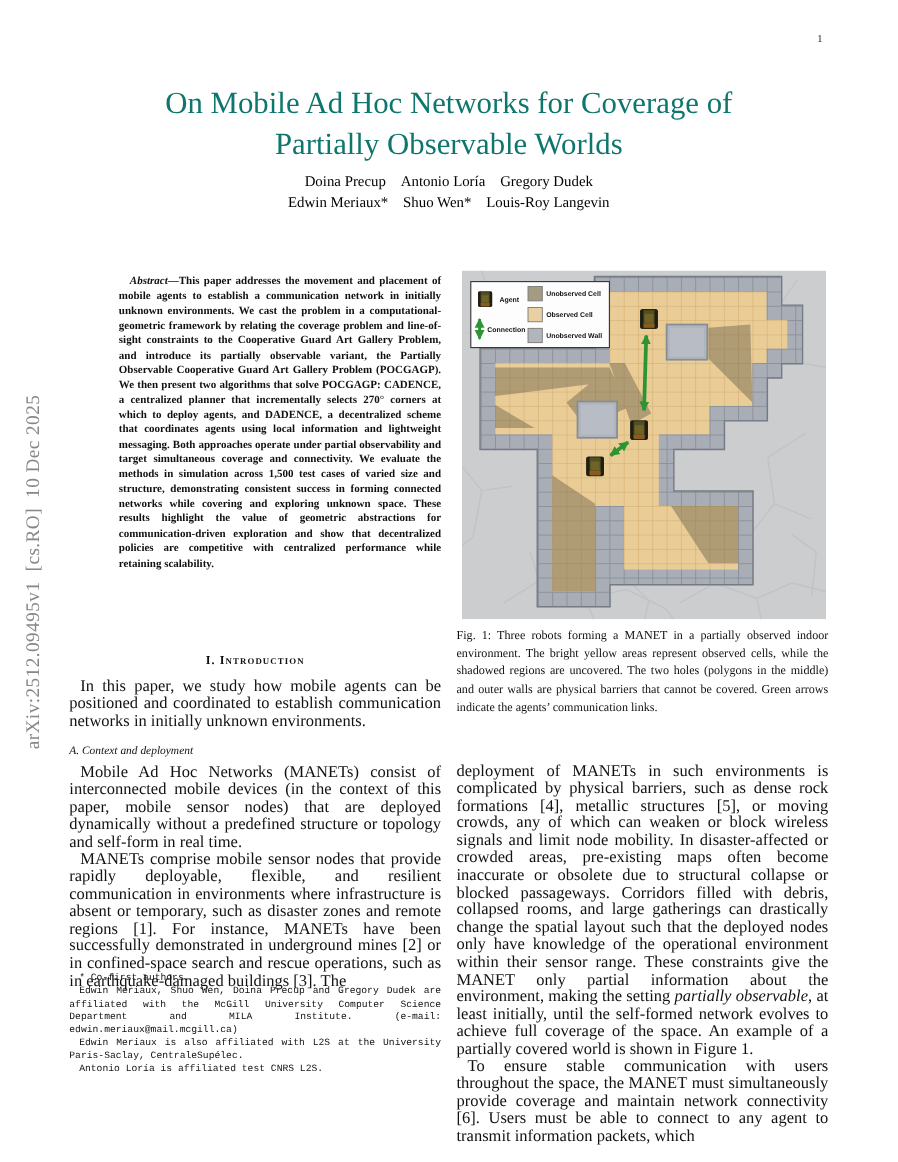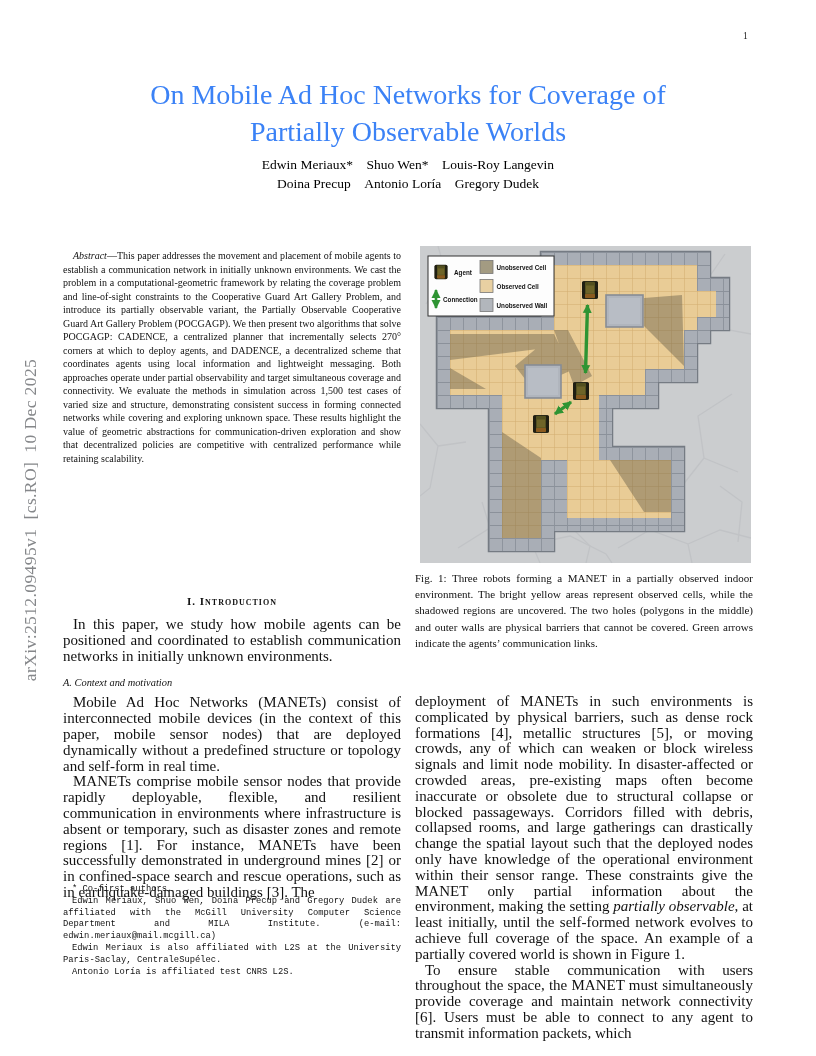--- a/index.html
+++ b/index.html
@@ -7,30 +7,30 @@
     position:relative; width:816px; height:1056px; background:#ffffff;
     font-family:"Liberation Serif", serif; color:#111; overflow:hidden;
   }
   .pagenum { position:absolute; top:31px; left:743px; font-size:9.5px; color:#222; }
   .watermark {
     position:absolute; top:520px; left:30px; transform:translate(-50%,-50%) rotate(-90deg);
     white-space:nowrap; font-size:17.5px; color:#85878a; letter-spacing:0.4px;
   }
   .title {
     position:absolute; top:76px; left:63px; width:690px; text-align:center;
-    font-size:28px; line-height:37px; color:#3b82f6;
+    font-size:28px; line-height:37px; color:#0f766e;
   }
   .authors {
     position:absolute; top:155px; left:63px; width:690px; text-align:center;
     font-size:13.5px; line-height:19px; color:#000;
   }
   .col { width:338px; text-align:justify; }
   .abs-block { position:absolute; left:63px; top:249px; }
   .abstract, .index-terms {
-    font-weight:normal; font-size:10px; line-height:13.5px; text-align:justify;
+    font-weight:bold; font-size:10px; line-height:13.5px; text-align:justify;margin-left:45px;
   }
   .abstract .lead, .index-terms .lead { font-style:italic; }
   .indent1 { text-indent:10px; display:block; }
   .index-terms { margin-top:13px; }
   .intro-block { position:absolute; left:63px; top:595px; }
   .sec-heading {
     text-align:center; font-variant:small-caps; font-size:11px; letter-spacing:1px;
     margin:0 0 10px 0; font-weight:bold;
   }
   .body-par { font-size:15px; line-height:15.8px; text-align:justify; margin:0; }
@@ -52,32 +52,32 @@
   <div class="pagenum">1</div>
 
   <div class="watermark">arXiv:2512.09495v1 [cs.RO] 10 Dec 2025</div>
 
   <div class="title">
     <div>On Mobile Ad Hoc Networks for Coverage of</div>
     <div>Partially Observable Worlds</div>
   </div>
 
   <div class="authors">
+    <div>Doina Precup Antonio Loría Gregory Dudek</div>
     <div>Edwin Meriaux* Shuo Wen* Louis-Roy Langevin</div>
-    <div>Doina Precup Antonio Loría Gregory Dudek</div>
   </div>
 
   <div class="abs-block col">
     <div class="abstract indent1"><span class="lead">Abstract</span><span>—This paper addresses the movement and placement of mobile agents to establish a communication network in initially unknown environments. We cast the problem in a computational-geometric framework by relating the coverage problem and line-of-sight constraints to the Cooperative Guard Art Gallery Problem, and introduce its partially observable variant, the Partially Observable Cooperative Guard Art Gallery Problem (POCGAGP). We then present two algorithms that solve POCGAGP: CADENCE, a centralized planner that incrementally selects 270° corners at which to deploy agents, and DADENCE, a decentralized scheme that coordinates agents using local information and lightweight messaging. Both approaches operate under partial observability and target simultaneous coverage and connectivity. We evaluate the methods in simulation across 1,500 test cases of varied size and structure, demonstrating consistent success in forming connected networks while covering and exploring unknown space. These results highlight the value of geometric abstractions for communication-driven exploration and show that decentralized policies are competitive with centralized performance while retaining scalability.</span></div>
   </div>
 
   <div class="intro-block col">
     <h1 class="sec-heading">I. Introduction</h1>
     <p class="body-par ind">In this paper, we study how mobile agents can be positioned and coordinated to establish communication networks in initially unknown environments.</p>
-    <p class="subsec">A. Context and motivation</p>
+    <p class="subsec">A. Context and deployment</p>
     <p class="body-par ind">Mobile Ad Hoc Networks (MANETs) consist of interconnected mobile devices (in the context of this paper, mobile sensor nodes) that are deployed dynamically without a predefined structure or topology and self-form in real time.</p>
     <p class="body-par ind">MANETs comprise mobile sensor nodes that provide rapidly deployable, flexible, and resilient communication in environments where infrastructure is absent or temporary, such as disaster zones and remote regions [1]. For instance, MANETs have been successfully demonstrated in underground mines [2] or in confined-space search and rescue operations, such as in earthquake-damaged buildings [3]. The</p>
   </div>
 
   <div class="footnotes">
     <p>* Co-first authors.</p>
     <p>Edwin Meriaux, Shuo Wen, Doina Precup and Gregory Dudek are affiliated with the McGill University Computer Science Department and MILA Institute. (e-mail: edwin.meriaux@mail.mcgill.ca)</p>
     <p>Edwin Meriaux is also affiliated with L2S at the University Paris-Saclay, CentraleSupélec.</p>
     <p>Antonio Loría is affiliated test CNRS L2S.</p>
   </div>

